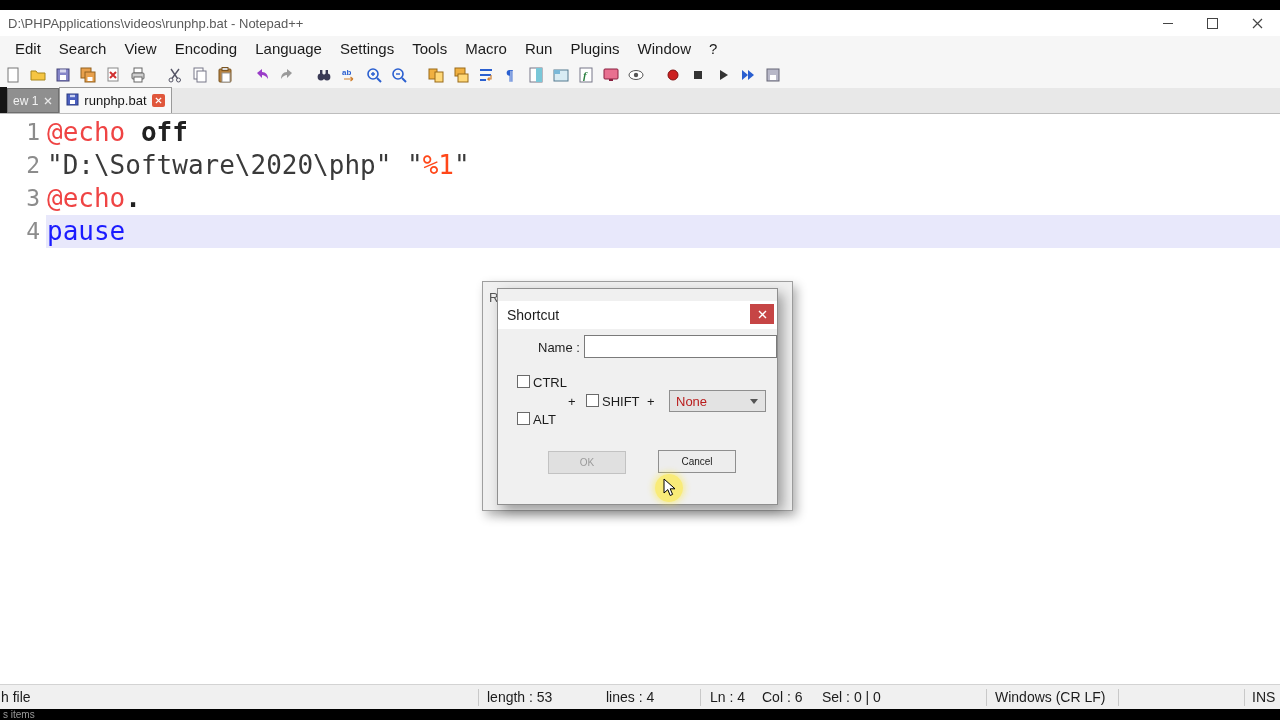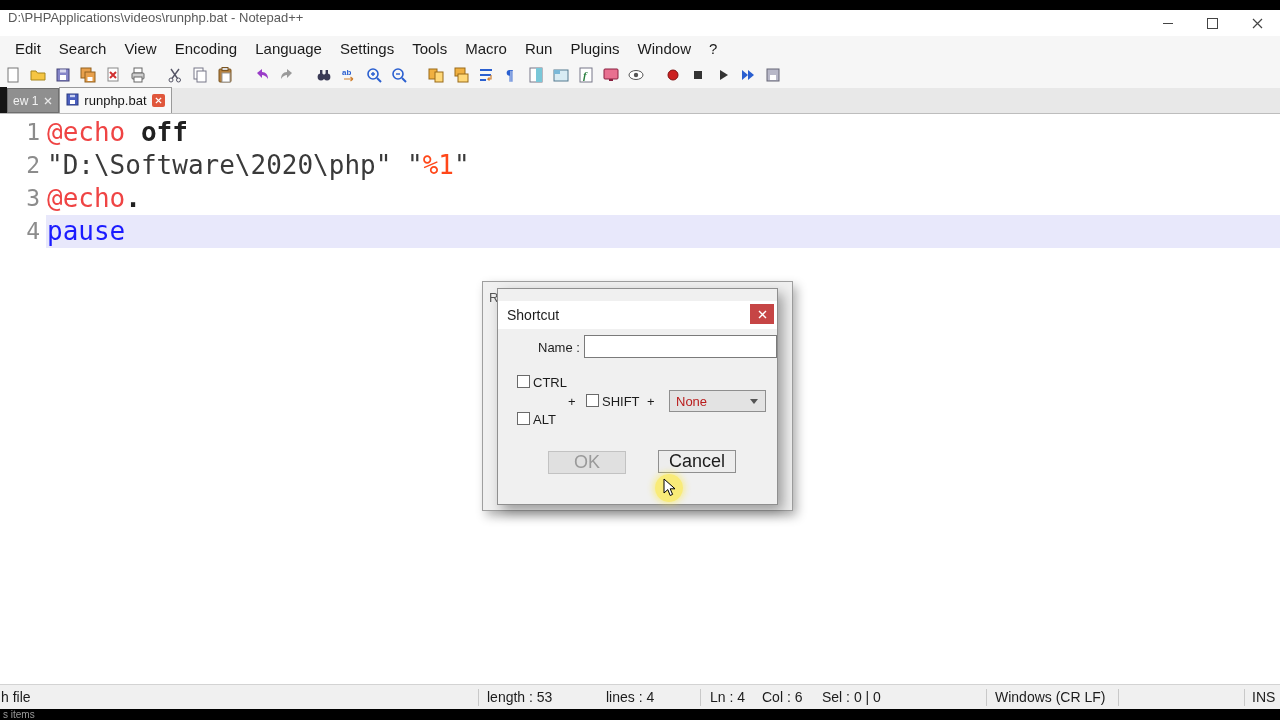--- a/index.html
+++ b/index.html
@@ -4,21 +4,21 @@
 <style>
   html,body{margin:0;padding:0;background:#000;}
   .screen{position:relative;width:1280px;height:720px;background:#000;overflow:hidden;
           font-family:"Liberation Sans",sans-serif;-webkit-font-smoothing:antialiased;}
   
   .bar-top{position:absolute;left:0;top:0;width:1280px;height:10px;background:#000;z-index:60;}
   .bar-bottom{position:absolute;left:0;top:709px;width:1280px;height:11px;background:#000;z-index:60;
               color:#9a9a9a;font-size:10px;line-height:11px;padding-left:3px;box-sizing:border-box;}
   
   .titlebar{position:absolute;left:0;top:10px;width:1280px;height:26px;background:#ffffff;
-            display:flex;}
+            display:flex;align-items:center;}
   .title-text{margin-left:8px;font-size:13px;color:#5a5a5a;white-space:nowrap;}
   .win-controls{position:absolute;right:0;top:0;height:26px;display:flex;}
   .wc{width:45px;height:26px;display:flex;align-items:center;justify-content:center;}
   .wc-min-glyph{width:10px;height:0;border-bottom:1px solid #444;}
   .wc-max-glyph{width:9px;height:9px;border:1px solid #444;}
   
   .menubar{position:absolute;left:0;top:36px;width:1280px;height:26px;background:#f6f6f6;
            display:flex;align-items:center;padding-left:6px;box-sizing:border-box;}
   .mi{padding:0 9px;font-size:15px;color:#1b1b1b;line-height:26px;}
   
@@ -68,21 +68,21 @@
              display:flex;align-items:center;justify-content:center;}
   .dlg-label{position:absolute;font-size:13px;color:#1c1c1c;}
   .dlg-input{position:absolute;left:86px;top:46px;width:183px;height:21px;background:#fff;
              border:1px solid #7a7a7a;font-size:13px;padding:0 4px;}
   .cb{position:absolute;width:13px;height:13px;background:#fff;border:1px solid #6a6a6a;box-sizing:border-box;}
   .combo{position:absolute;left:171px;top:101px;width:97px;height:22px;background:#e3e3e3;
          border:1px solid #8f8f8f;box-sizing:border-box;display:flex;align-items:center;}
   .combo-text{font-size:13px;color:#b91c1c;margin-left:6px;flex:1;}
   .combo-arrow{width:0;height:0;border-left:4px solid transparent;border-right:4px solid transparent;
                border-top:5px solid #555;margin-right:7px;}
-  .btn{position:absolute;width:78px;height:23px;font-size:18px;display:flex;align-items:center;
+  .btn{position:absolute;width:78px;height:23px;font-size:10px;display:flex;align-items:center;
        justify-content:center;box-sizing:border-box;}
   .btn-ok{left:50px;top:162px;background:#e0e0e0;border:1px solid #c2c2c2;color:#9a9a9a;}
   .btn-cancel{left:160px;top:161px;background:#ededed;border:1px solid #8f8f8f;color:#1c1c1c;}
   
   .statusbar{position:absolute;left:0;top:684px;width:1280px;height:25px;background:#f0f0f0;
              border-top:1px solid #d3d3d3;box-sizing:border-box;font-size:14px;color:#1c1c1c;}
   .stext{position:absolute;top:4px;white-space:pre;}
   .ssep{position:absolute;top:4px;width:1px;height:17px;background:#c9c9c9;}
   
   .cursor-wrap{position:absolute;left:655px;top:474px;z-index:50;}

